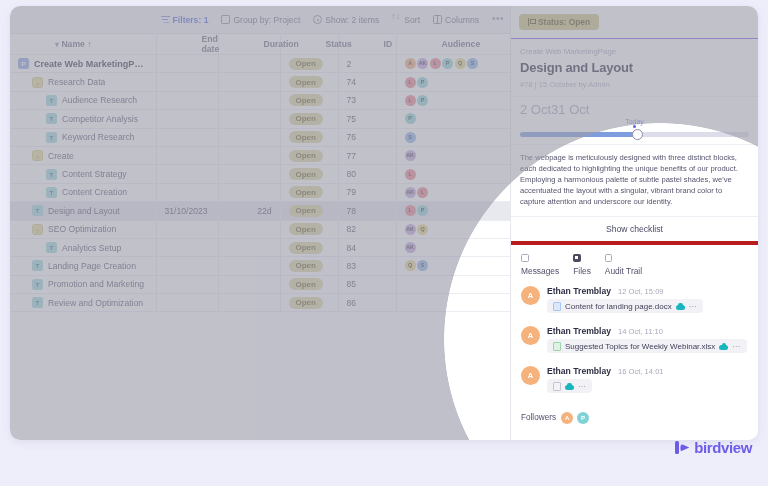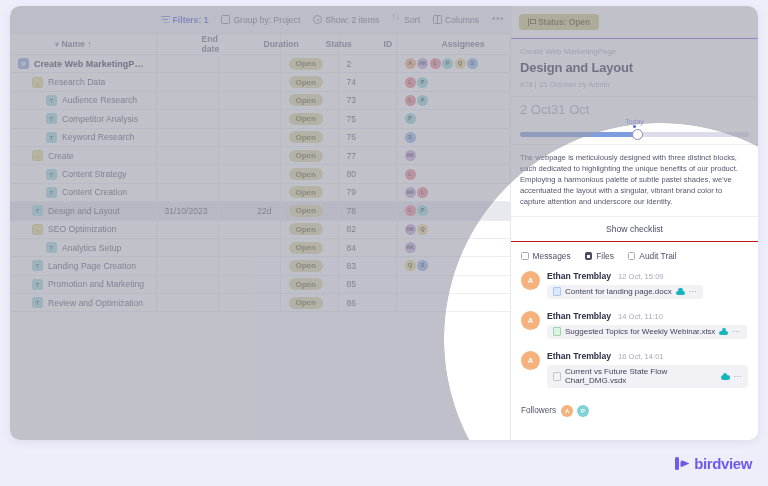--- a/index.html
+++ b/index.html
@@ -106,25 +106,25 @@
             background:#fff;border:1.4px solid #8d8da8;}
   .tl-info{ font-size:8.2px; color:#4a4a63; display:flex; align-items:center; gap:4px; height:15px;}
   .cal-ico{width:8px;height:8px;border:1.1px solid currentColor;border-radius:1px;display:inline-block;position:relative;}
   .cal-ico::after{content:"";position:absolute;left:0;top:1.6px;width:100%;height:1px;background:currentColor;}
   .pct-ico{width:7px;height:8px;display:inline-block;position:relative;}
   .pct-ico::before{content:"";position:absolute;left:0;top:0;width:7px;height:1.4px;background:currentColor;}
   .pct-ico::after{content:"";position:absolute;left:2.8px;top:1.4px;width:1.4px;height:6.6px;background:currentColor;}
 
   .d-desc{ border-top:1px solid #eeeef4; padding:7px 9px 9px 9px;
      font-size:7.6px; line-height:1.45; color:#55556e; }
-  .d-checklist{ border-top:1px solid #eeeef4; border-bottom:1px solid #b91c1c;
+  .d-checklist{ border-top:1px solid #eeeef4; border-bottom:4px solid #b91c1c;
      text-align:center; font-size:8.6px; color:#4b4b66; padding:7px 0; cursor:pointer;}
 
   .d-tabs{ display:flex; gap:14px; padding:9px 10px 6px 10px; font-size:8.4px; color:#50506a;}
-  .d-tab{ display:flex; align-items:center; gap:4px; cursor:pointer;}
+  .d-tab{ display:flex; align-items:flex-start; gap:4px; cursor:pointer;flex-direction:column;}
   .chk{ width:7.5px;height:7.5px;border:1.1px solid #a9a9bd;border-radius:1.5px;flex:none;}
   .chk.on{ background:#4a4a60;border-color:#4a4a60; position:relative;}
   .chk.on::after{content:"";position:absolute;left:1.3px;top:1.3px;width:3px;height:3px;background:#fff;}
 
   .d-msglist{ padding:4px 10px 0 10px; }
   .msg{ display:flex; gap:7px; margin-bottom:11px;}
   .msg-av{ width:19px;height:19px;border-radius:50%;background:#f5b27c;flex:none;
      font-size:7.5px;line-height:19px;text-align:center;color:#fff;font-weight:700;}
   .msg-body{ flex:1; min-width:0;}
   .msg-top{ display:flex; align-items:baseline; gap:7px;}
@@ -158,21 +158,21 @@
     pointer-events:none; z-index:40;
   }
   #dim-overlay .veil{
     position:absolute; inset:0; background:#9b9baa; opacity:.62;
     -webkit-mask-image: radial-gradient(circle 217px at 650px 333px, transparent 99.3%, #000 99.6%);
             mask-image: radial-gradient(circle 217px at 650px 333px, transparent 99.3%, #000 99.6%);
   }
 
   
   #brand{
-    position:absolute; right:16px; bottom:14px; display:flex; align-items:center; gap:4px;
+    position:absolute; right:16px; bottom:30px; display:flex; align-items:center; gap:4px;
     color:#6c5ce7; font-size:15px; font-weight:700; letter-spacing:-.4px;
   }
   .bv-mark{ width:15px;height:13px; position:relative; flex:none;}
   .bv-mark::before{content:"";position:absolute;left:0;top:0;width:4px;height:13px;
      background:#6c5ce7;border-radius:1.5px;}
   .bv-mark::after{content:"";position:absolute;left:5px;top:2.5px;width:9px;height:8px;
      background:#6c5ce7;border-radius:4px 0 0 4px;
      clip-path:polygon(0 0,100% 50%,0 100%);}
 </style>
 </head>
@@ -218,21 +218,21 @@
       <thead>
         <tr>
           <th>
             <span class="collapse-ico">▾</span>
             <span>Name ↑</span>
           </th>
           <th>End date</th>
           <th>Duration</th>
           <th>Status</th>
           <th>ID</th>
-          <th>Assignees</th>
+          <th>Audience</th>
         </tr>
       </thead>
       <tbody id="table-body">
           <tr class="root">
             <td>
        <div class="namecell lvl0">
          <span class="type-badge tb-P">P</span>
          <span class="rowname">Create Web MarketingPage</span>
        </div>
      </td>
@@ -562,21 +562,20 @@
         </div>
         <div class="msg">
           <div class="msg-av">A</div>
      <div class="msg-body">
        <div class="msg-top">
          <span class="msg-author">Ethan Tremblay</span>
          <span class="msg-time">16 Oct, 14:01</span>
        </div>
        <div class="file-chip">
          <span class="file-ico fi-vsd"></span>
-         <span>Current vs Future State Flow Chart_DMG.vsdx</span>
          <span class="cloud-ico"></span>
          <span class="chip-dots">⋯</span>
        </div>
      </div>
         </div>
       </div>
 
 
     <div class="d-followers">
       <span>Followers</span>

